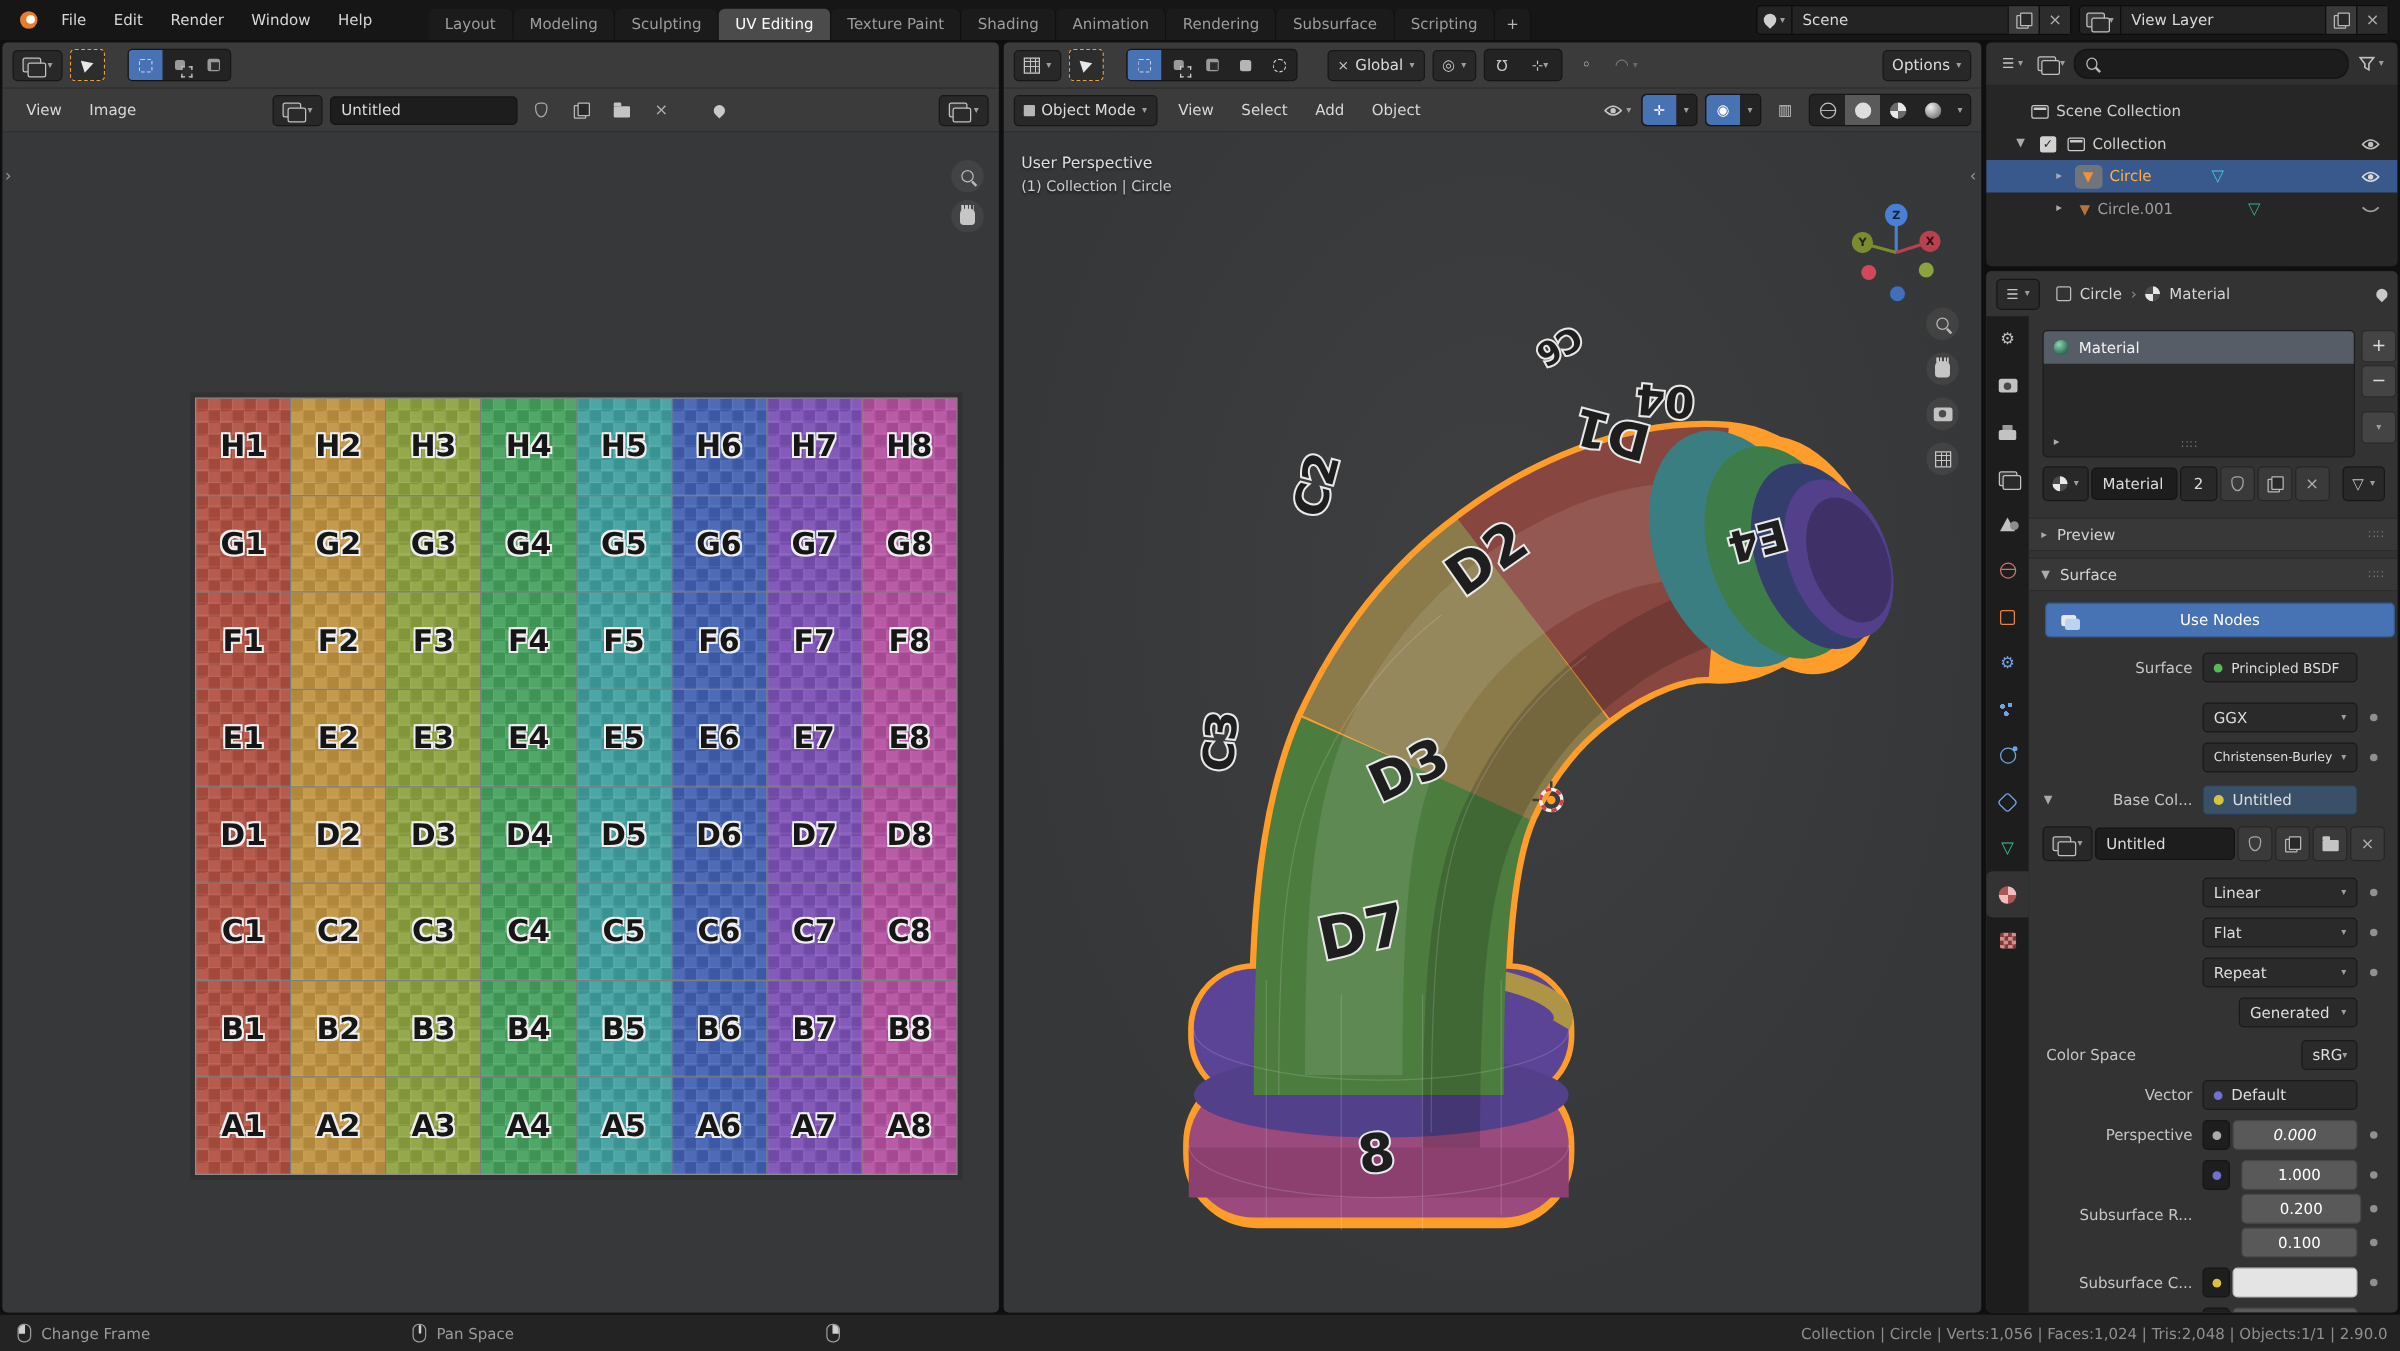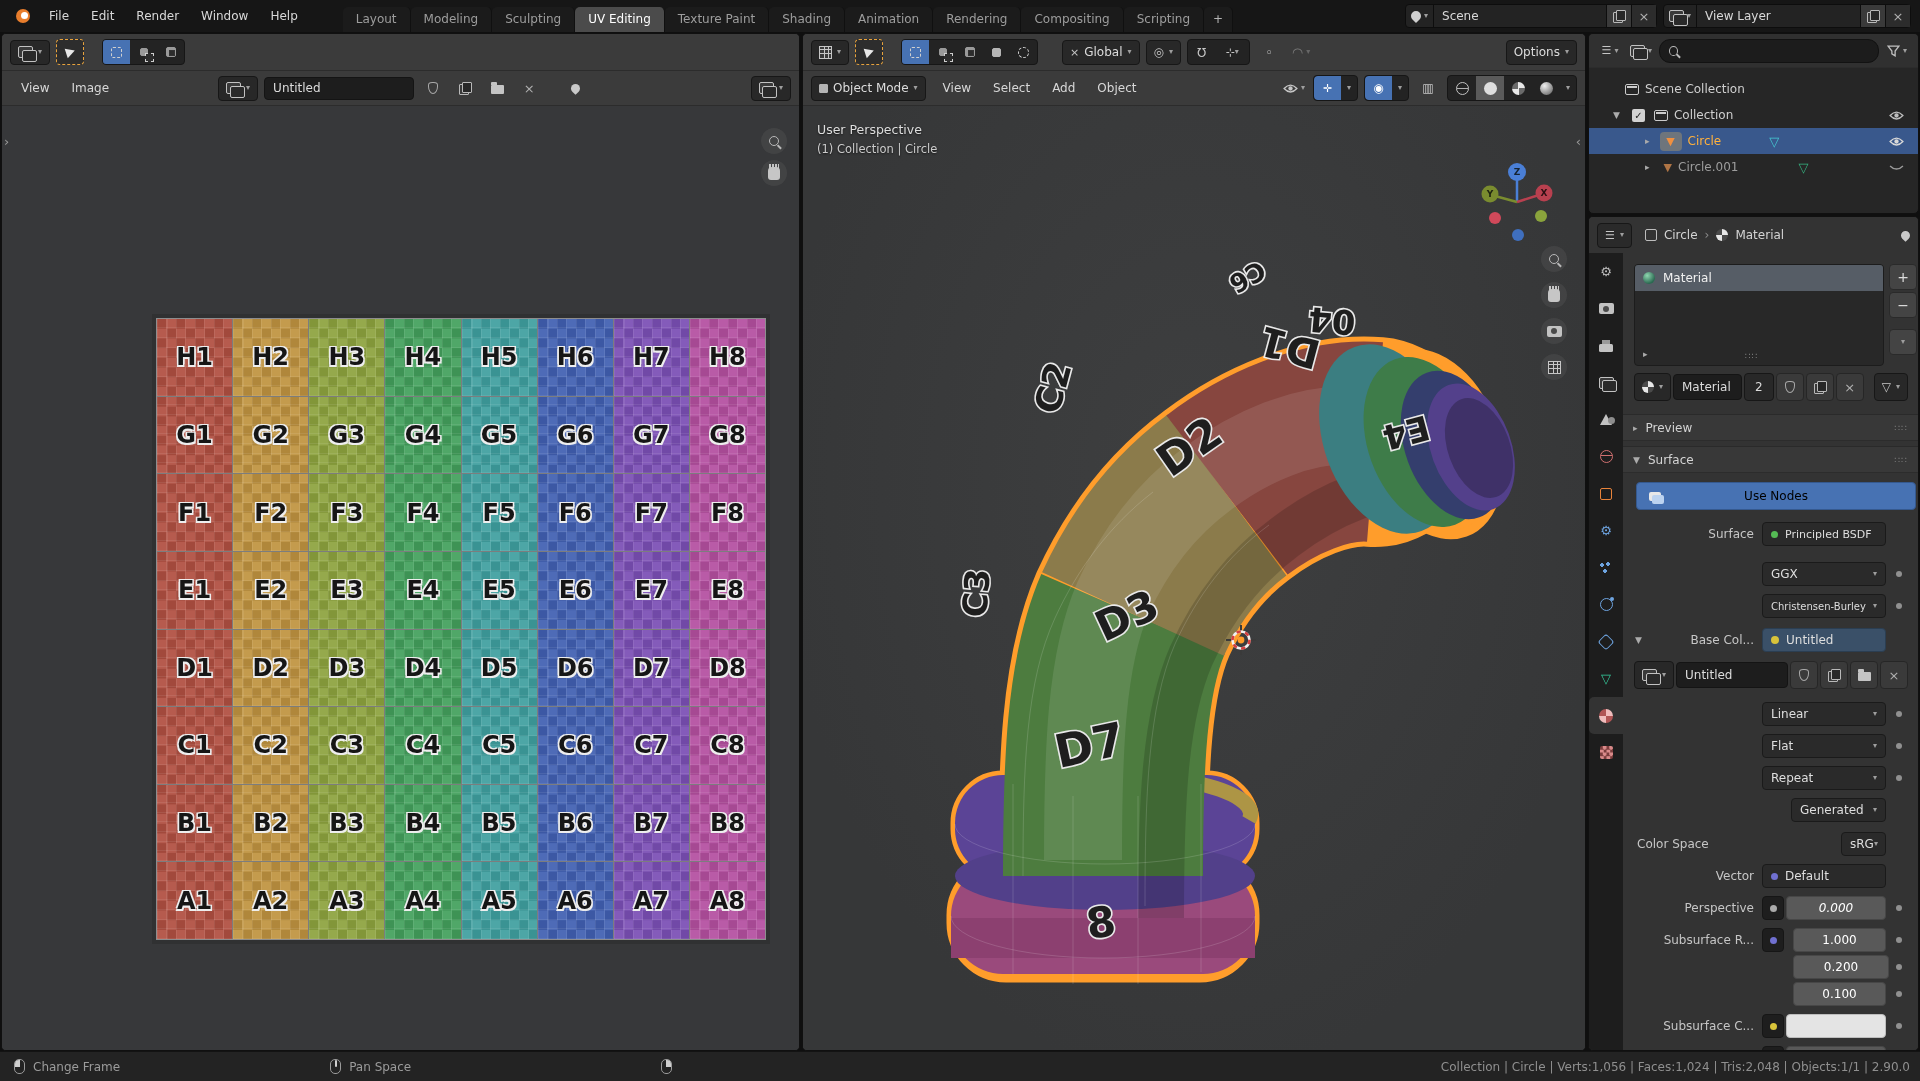--- a/index.html
+++ b/index.html
@@ -105,21 +105,21 @@
   .pcontent{position:absolute;left:34px;top:36px;right:0;bottom:0;background:#333333;overflow:hidden;}
   .prow{position:absolute;display:flex;align-items:center;}
   .plabel{position:absolute;text-align:right;color:#c6c6c6;font-size:12px;}
   .pfield{position:absolute;height:24px;box-sizing:border-box;display:flex;align-items:center;border-radius:4px;font-size:12px;}
   .pfield.dd2{background:#2a2a2a;border:1px solid #1a1a1a;color:#dedede;padding:0 8px;justify-content:space-between;}
   .pfield.slider{background:#595959;border:1px solid #474747;color:#fff;justify-content:center;}
   .pfield.btnlike{background:#2a2a2a;border:1px solid #1a1a1a;color:#dedede;padding:0 8px;gap:7px;}
   .deco-dot{position:absolute;width:6px;height:6px;border-radius:50%;background:#909090;}
   .dotbox{position:absolute;width:22px;height:24px;background:#1e1e1e;border:1px solid #161616;border-radius:4px;box-sizing:border-box;display:flex;align-items:center;justify-content:center;}
   .sect-hdr{position:absolute;left:0;width:100%;height:27px;background:#383838;border-top:1px solid #2a2a2a;border-bottom:1px solid #2c2c2c;display:flex;align-items:center;padding:0 10px;box-sizing:border-box;gap:8px;}
-  .usenodes{position:absolute;background:#4772b3;border:1px solid #35598f;border-radius:4px;height:26px;display:flex;align-items:center;justify-content:center;color:#000000;gap:8px;}
+  .usenodes{position:absolute;background:#4772b3;border:1px solid #35598f;border-radius:4px;height:26px;display:flex;align-items:center;justify-content:center;color:#ffffff;gap:8px;}
   .node-ic{width:12px;height:9px;background:#e8e8e8;border-radius:2px;position:relative;}
   .node-ic::after{content:"";position:absolute;left:3px;top:3px;width:12px;height:9px;background:#bcd3f0;border-radius:2px;}
   
   .statusbar{position:absolute;left:0;bottom:0;width:100%;height:29px;background:#232323;border-top:1px solid #131313;display:flex;align-items:center;color:#9b9b9b;font-size:12px;}
   .sb-item{display:inline-flex;align-items:center;gap:8px;}
   .mouse{width:11px;height:15px;border:1px solid #9a9a9a;border-radius:5px;position:relative;display:inline-block;box-sizing:border-box;}
   .mouse.mouse-left::before{content:"";position:absolute;left:0;top:0;width:5px;height:7px;background:#cfcfcf;border-radius:4px 0 0 0;}
   .mouse.mouse-middle::before{content:"";position:absolute;left:3.5px;top:0;width:2.5px;height:7px;background:#cfcfcf;border-radius:1px;}
   .mouse.mouse-right::before{content:"";position:absolute;right:0;top:0;width:5px;height:7px;background:#cfcfcf;border-radius:0 4px 0 0;}
   
@@ -166,21 +166,21 @@
       </div>
     <div class="ws-tabs" id="ws-tabs">
         <span class="ws-tab">Layout</span>
         <span class="ws-tab">Modeling</span>
         <span class="ws-tab">Sculpting</span>
         <span class="ws-tab active">UV Editing</span>
         <span class="ws-tab">Texture Paint</span>
         <span class="ws-tab">Shading</span>
         <span class="ws-tab">Animation</span>
         <span class="ws-tab">Rendering</span>
-        <span class="ws-tab">Compositing</span>
+        <span class="ws-tab">Subsurface</span>
         <span class="ws-tab">Scripting</span>
         <span class="ws-tab plus">+</span>
       </div>
     <div class="id-selector" style="left:1405px;width:252px;">
       <span class="id-ic">
           <span style="width:10px;height:10px;background:#cfcfcf;border-radius:50% 50% 50% 0;transform:rotate(-45deg);display:inline-block;"></span>
           <span class="cv">▾</span>
         </span>
       <span class="id-name">Scene</span>
       <span class="id-btn">
@@ -953,21 +953,21 @@
 
       <span class="plabel" style="left:8px;top:648px;width:123px;">Perspective</span>
       <div class="dotbox" style="left:139px;top:643px;">
           <span class="dot" style="background:#aaaaaa;width:7px;height:7px;"></span>
         </div>
       <div class="pfield slider" style="left:163px;top:643px;width:100px;font-style:italic;">
           <span>0.000</span>
         </div>
       <span class="deco-dot" style="left:273px;top:652px;"></span>
 
-      <span class="plabel" style="left:8px;top:680px;width:123px;">Subsurface R...</span>
+      <span class="plabel" style="left:8px;top:712px;width:123px;">Subsurface R...</span>
       <div class="dotbox" style="left:139px;top:675px;">
           <span class="dot" style="background:#7070d0;width:7px;height:7px;"></span>
         </div>
       <div class="pfield slider" style="left:170px;top:675px;width:93px;">
           <span>1.000</span>
         </div>
       <span class="deco-dot" style="left:273px;top:684px;"></span>
       <div class="pfield slider" style="left:170px;top:702px;width:96px;">
           <span>0.200</span>
         </div>

